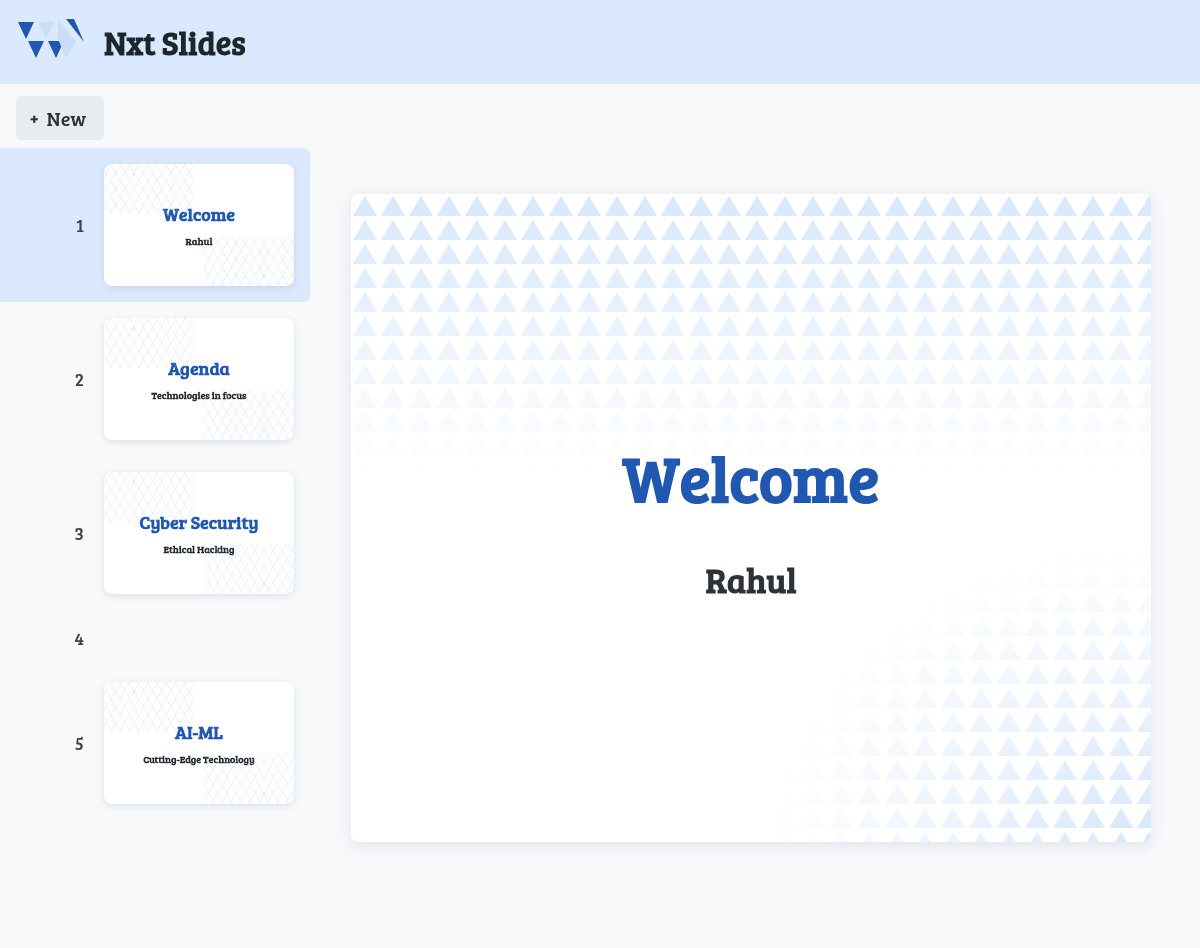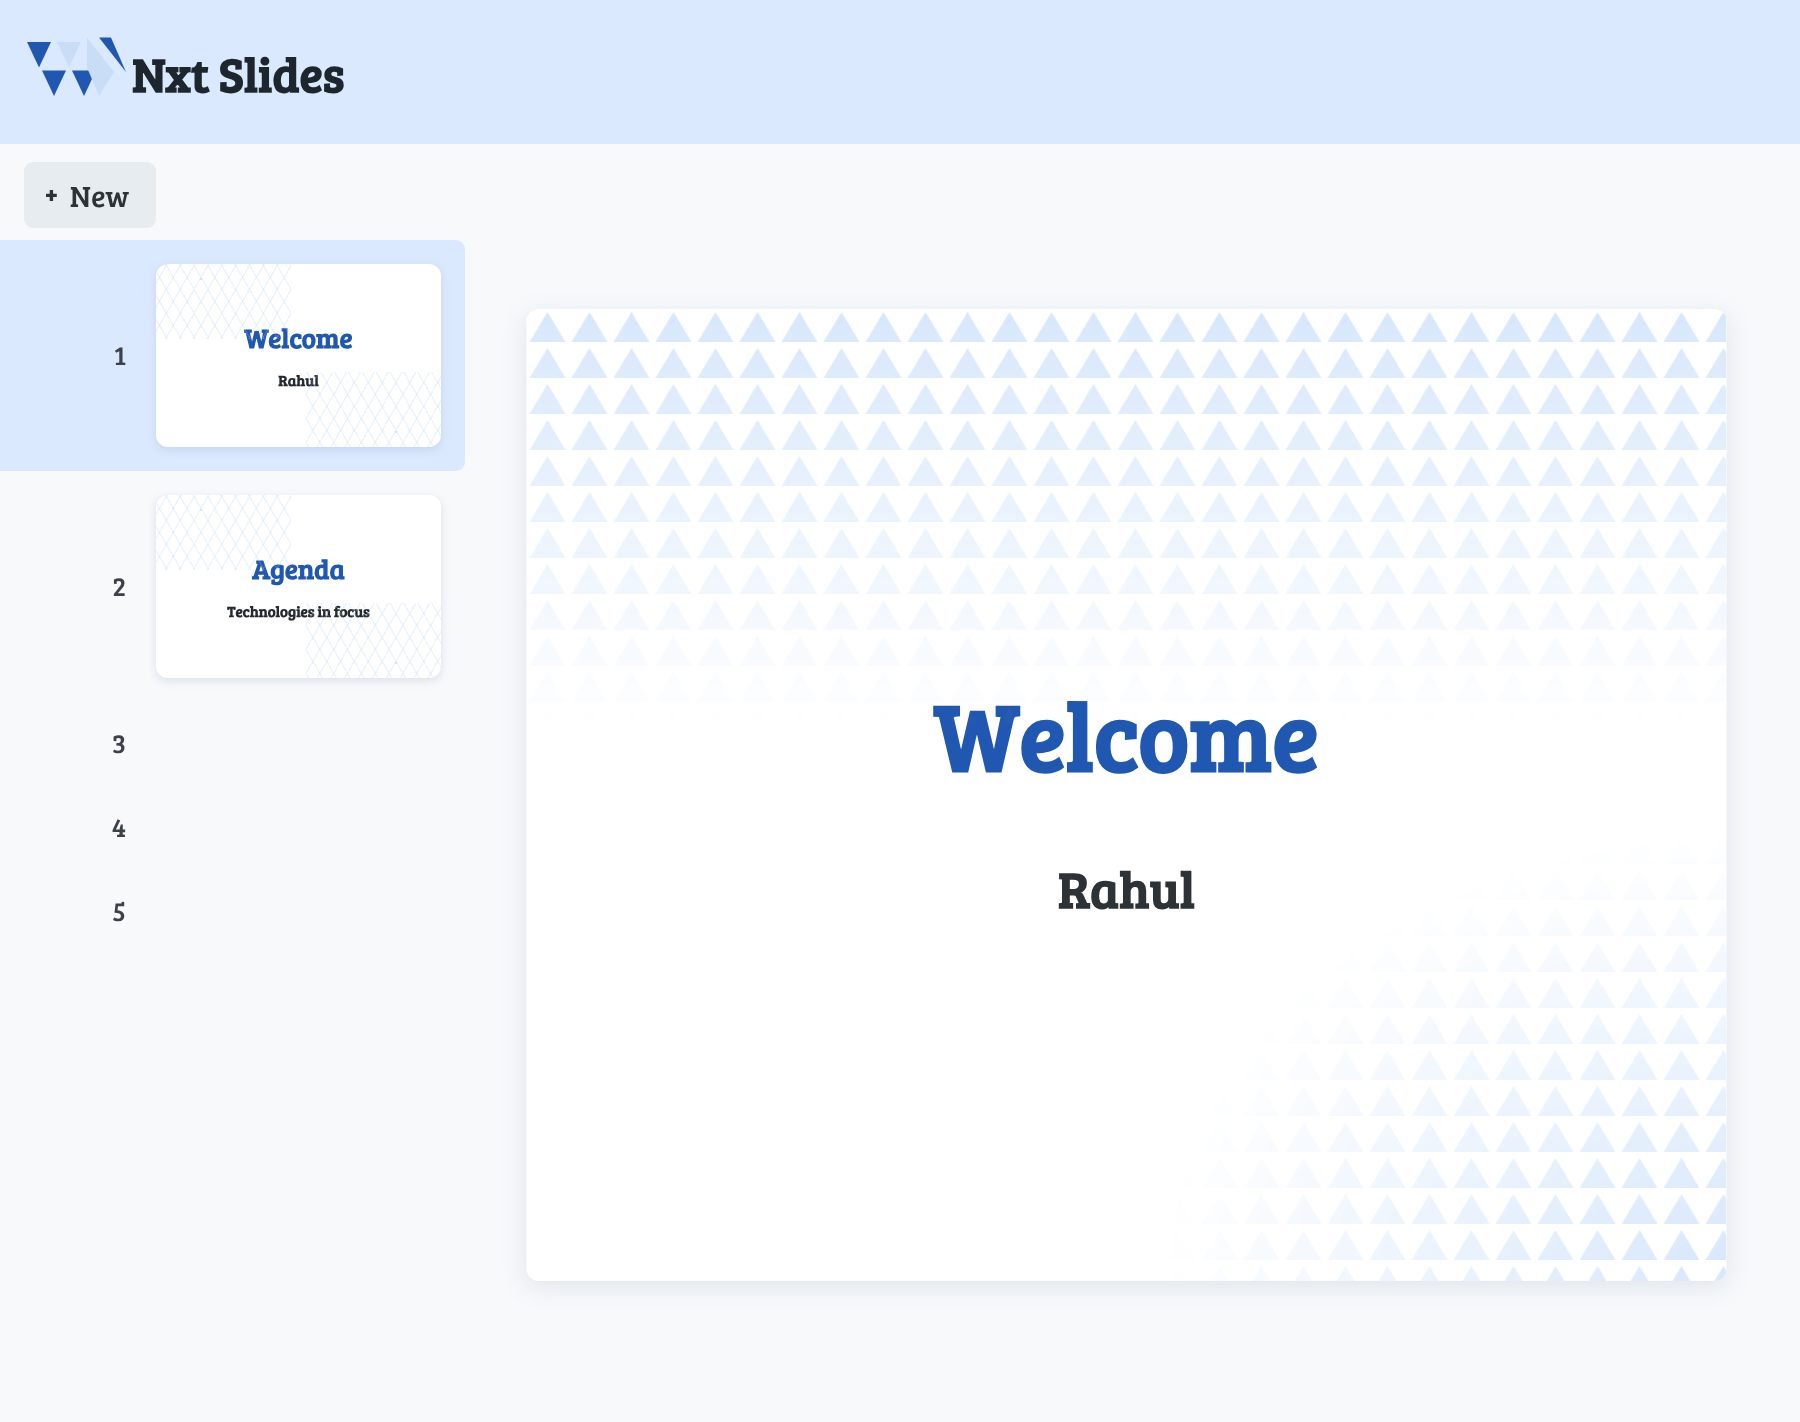--- a/index.html
+++ b/index.html
@@ -1,26 +1,26 @@
 <!DOCTYPE html>
 <html><head>
 <meta charset="utf-8">
 <style>
   * { box-sizing: border-box; margin: 0; padding: 0; }
   html, body { width: 1200px; height: 948px; overflow: hidden; font-family: "Bree Serif", Georgia, "Times New Roman", serif; }
   body { background: #f7f9fb; }
 
   
   .header {
-    height: 96px;
+    height: 84px;
     background: #dbe9fe;
     display: flex;
     align-items: center;
     padding: 0 16px;
-    gap: 2px;
+    gap: 18px;
   }
   .logo {
     width: 70px; height: 50px;
     position: relative;
   }
   .app-title {
     font-size: 32px;
     font-weight: 700;
     color: #1d262d;
   }
@@ -198,26 +198,34 @@
       </div>
       <div class="thumb-row">
         <div class="idx">2</div>
         <div class="thumb">
           <div class="t-heading">Agenda</div>
           <div class="t-sub">Technologies in focus</div>
         </div>
       </div>
       <div class="thumb-row">
         <div class="idx">3</div>
+        <div class="thumb">
+          <div class="t-heading">Cyber Security</div>
+          <div class="t-sub">Ethical Hacking</div>
+        </div>
       </div>
       <div class="thumb-row">
         <div class="idx">4</div>
       </div>
       <div class="thumb-row">
         <div class="idx">5</div>
+        <div class="thumb">
+          <div class="t-heading">AI-ML</div>
+          <div class="t-sub">Cutting-Edge Technology</div>
+        </div>
       </div>
     </div>
   </aside>
 
   <main class="main">
     <div class="slide">
       <div class="tri-pattern tri-top">
         <svg viewBox="0 0 800 280" width="800" height="280">
           <defs>
             <pattern id="triUp" width="28" height="24" patternUnits="userSpaceOnUse">

